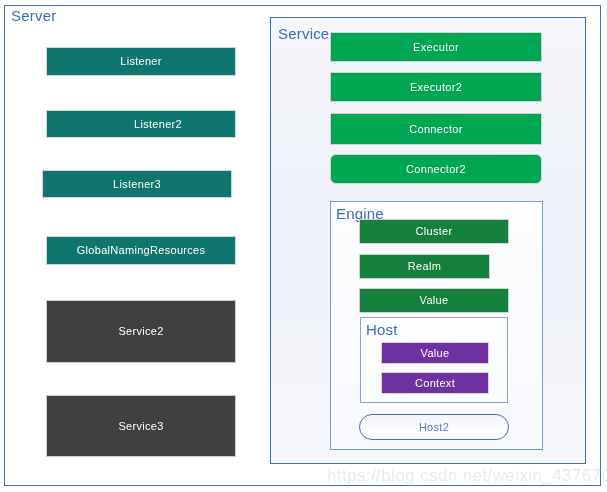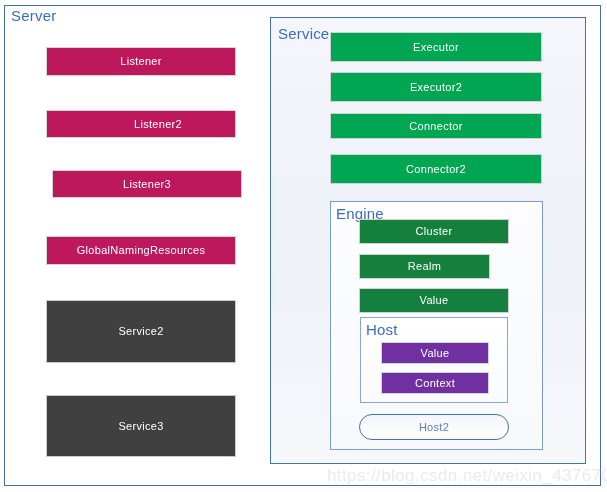--- a/index.html
+++ b/index.html
@@ -96,21 +96,21 @@
     align-items: center;
     justify-content: center;
     font-size: 11px;
     color: #ffffff;
     text-align: left;
     letter-spacing: 0.3px;
     line-height: 1.15;
     white-space: nowrap;
   }
   .node.listener {
-    background: #be185d;
+    background: #0f766e;
     border: 1px solid #d2d4d8;
   }
   .node.service-dark {
     background: #404040;
     border: 1px solid #c9cbd0;
   }
   .node.green {
     background: #00a651;
     border: 1px solid #d0d2d6;
   }
@@ -153,28 +153,28 @@
 
   <div class="panel" id="engine-panel"></div>
   <div class="panel-label" id="engine-label">Engine</div>
 
   <div class="panel" id="host-panel"></div>
   <div class="panel-label" id="host-label">Host</div>
 
   <div id="nodes-layer">
       <div class="node listener" style="left: 46px; top: 47px; width: 190px; height: 29px;">Listener</div>
       <div class="node listener" style="left: 46px; top: 110px; width: 190px; height: 28px; padding-left: 34px;">Listener2</div>
-      <div class="node listener" style="left: 52px; top: 170px; width: 190px; height: 28px;">Listener3</div>
+      <div class="node listener" style="left: 42px; top: 170px; width: 190px; height: 28px;">Listener3</div>
       <div class="node listener" style="left: 46px; top: 236px; width: 190px; height: 29px;">GlobalNamingResources</div>
       <div class="node service-dark" style="left: 46px; top: 300px; width: 190px; height: 63px;">Service2</div>
       <div class="node service-dark" style="left: 46px; top: 395px; width: 190px; height: 62px;">Service3</div>
       <div class="node green" style="left: 330px; top: 32px; width: 212px; height: 30px;">Executor</div>
       <div class="node green" style="left: 330px; top: 72px; width: 212px; height: 30px;">Executor2</div>
-      <div class="node green" style="left: 330px; top: 113px; width: 212px; height: 26px;">Connector</div>
-      <div class="node green" style="left: 330px; top: 154px; width: 212px; height: 30px;">Connector2</div>
+      <div class="node green" style="left: 330px; top: 113px; width: 212px; height: 32px;">Connector</div>
+      <div class="node green" style="left: 330px; top: 154px; width: 212px; height: 30px; border-radius: 6px;">Connector2</div>
       <div class="node cyan" style="left: 359px; top: 219px; width: 150px; height: 25px;">Cluster</div>
       <div class="node cyan" style="left: 359px; top: 254px; width: 131px; height: 25px;">Realm</div>
       <div class="node cyan" style="left: 359px; top: 288px; width: 150px; height: 25px;">Value</div>
       <div class="node outline" style="left: 359px; top: 414px; width: 150px; height: 26px; border-radius: 13px;">Host2</div>
       <div class="node purple" style="left: 381px; top: 342px; width: 108px; height: 22px;">Value</div>
       <div class="node purple" style="left: 381px; top: 372px; width: 108px; height: 22px;">Context</div>
     </div>
 
   <div id="watermark">https://blog.csdn.net/weixin_43767015</div>
 

